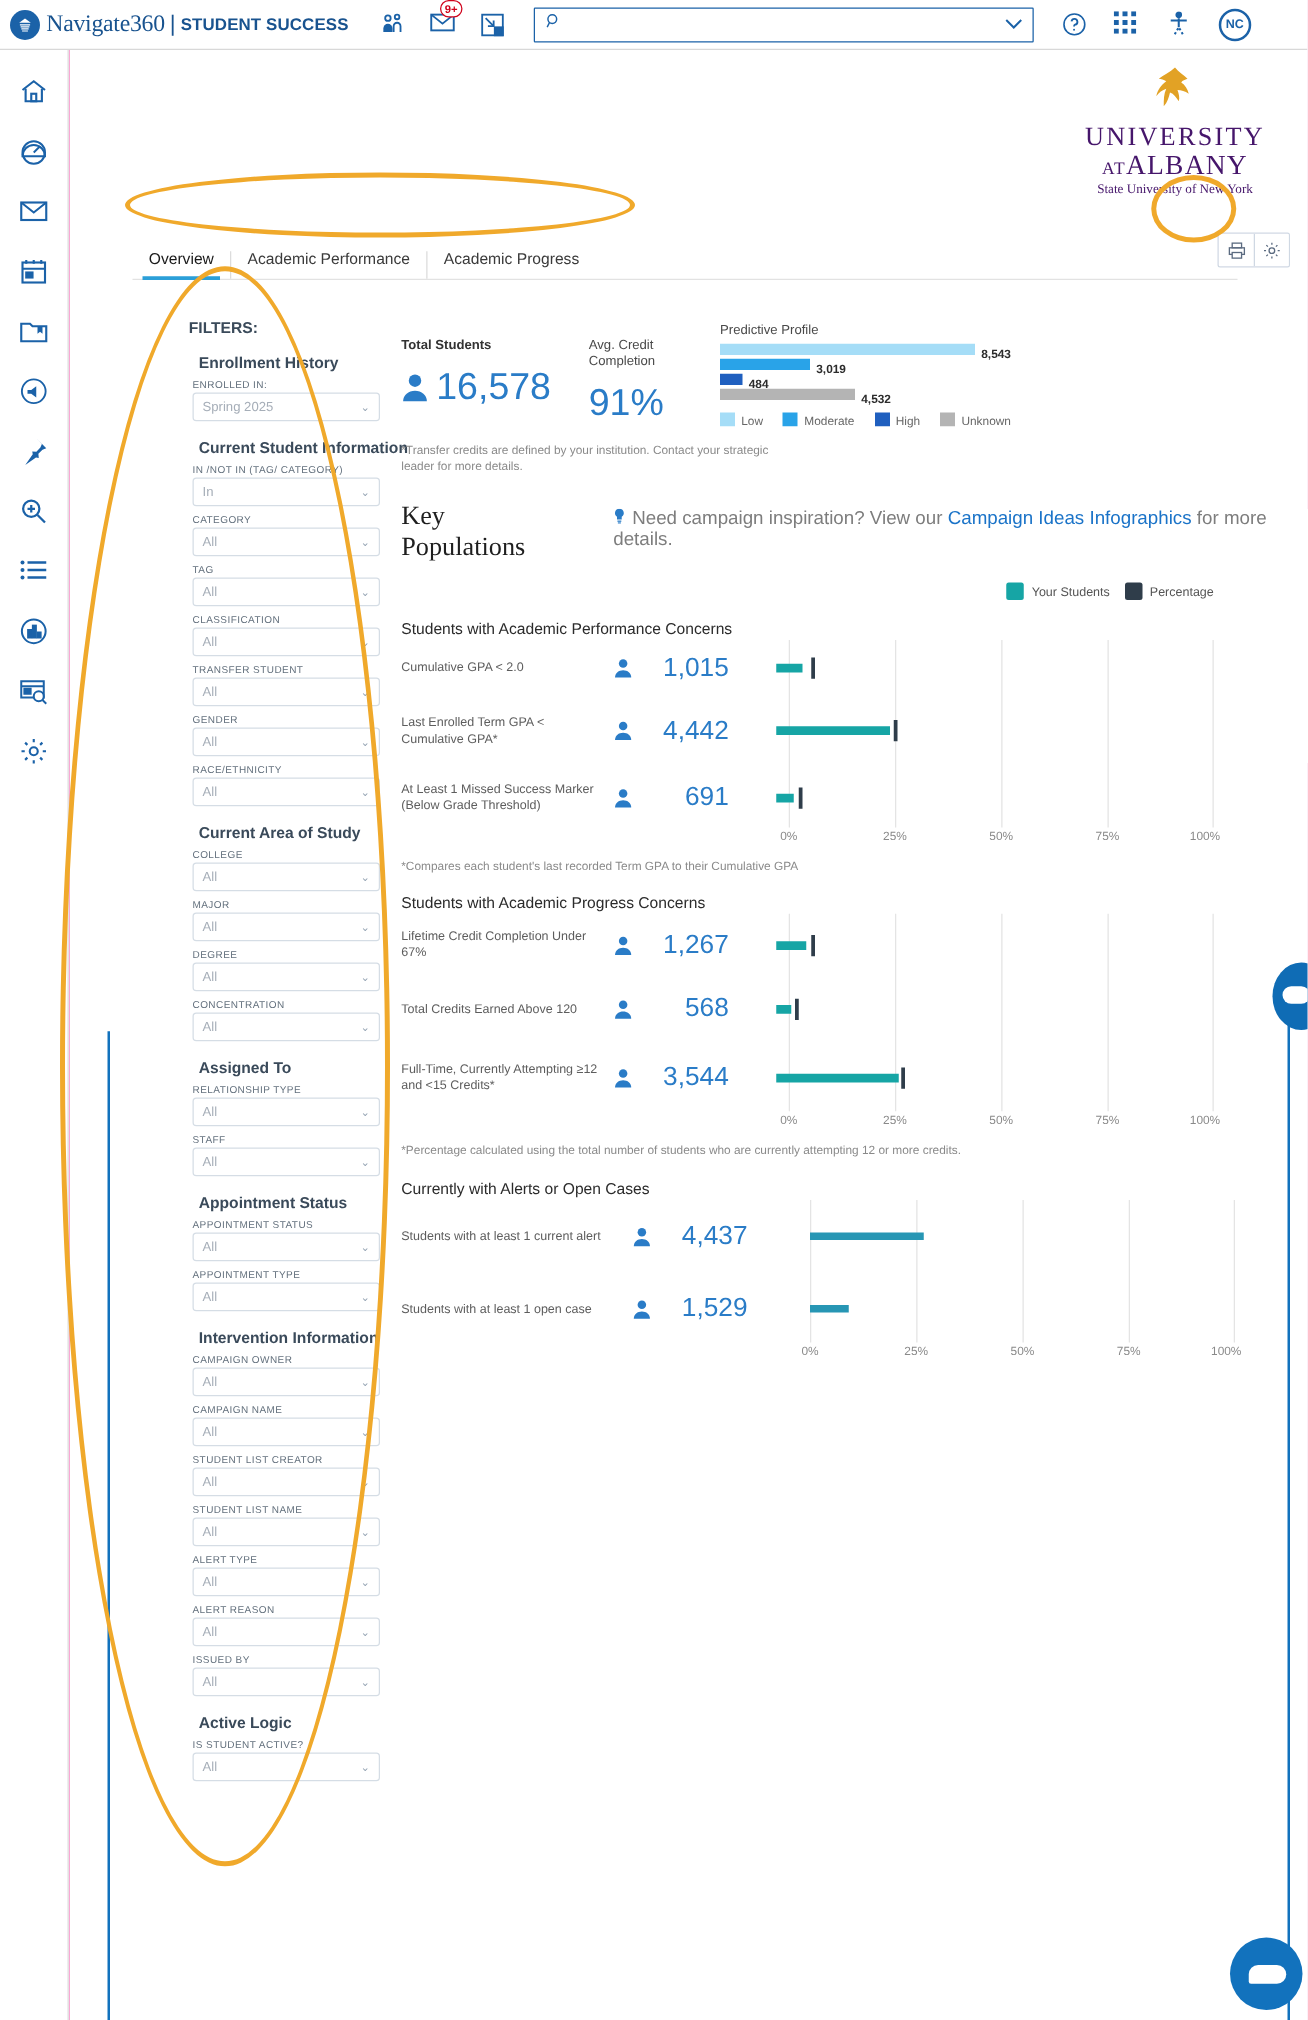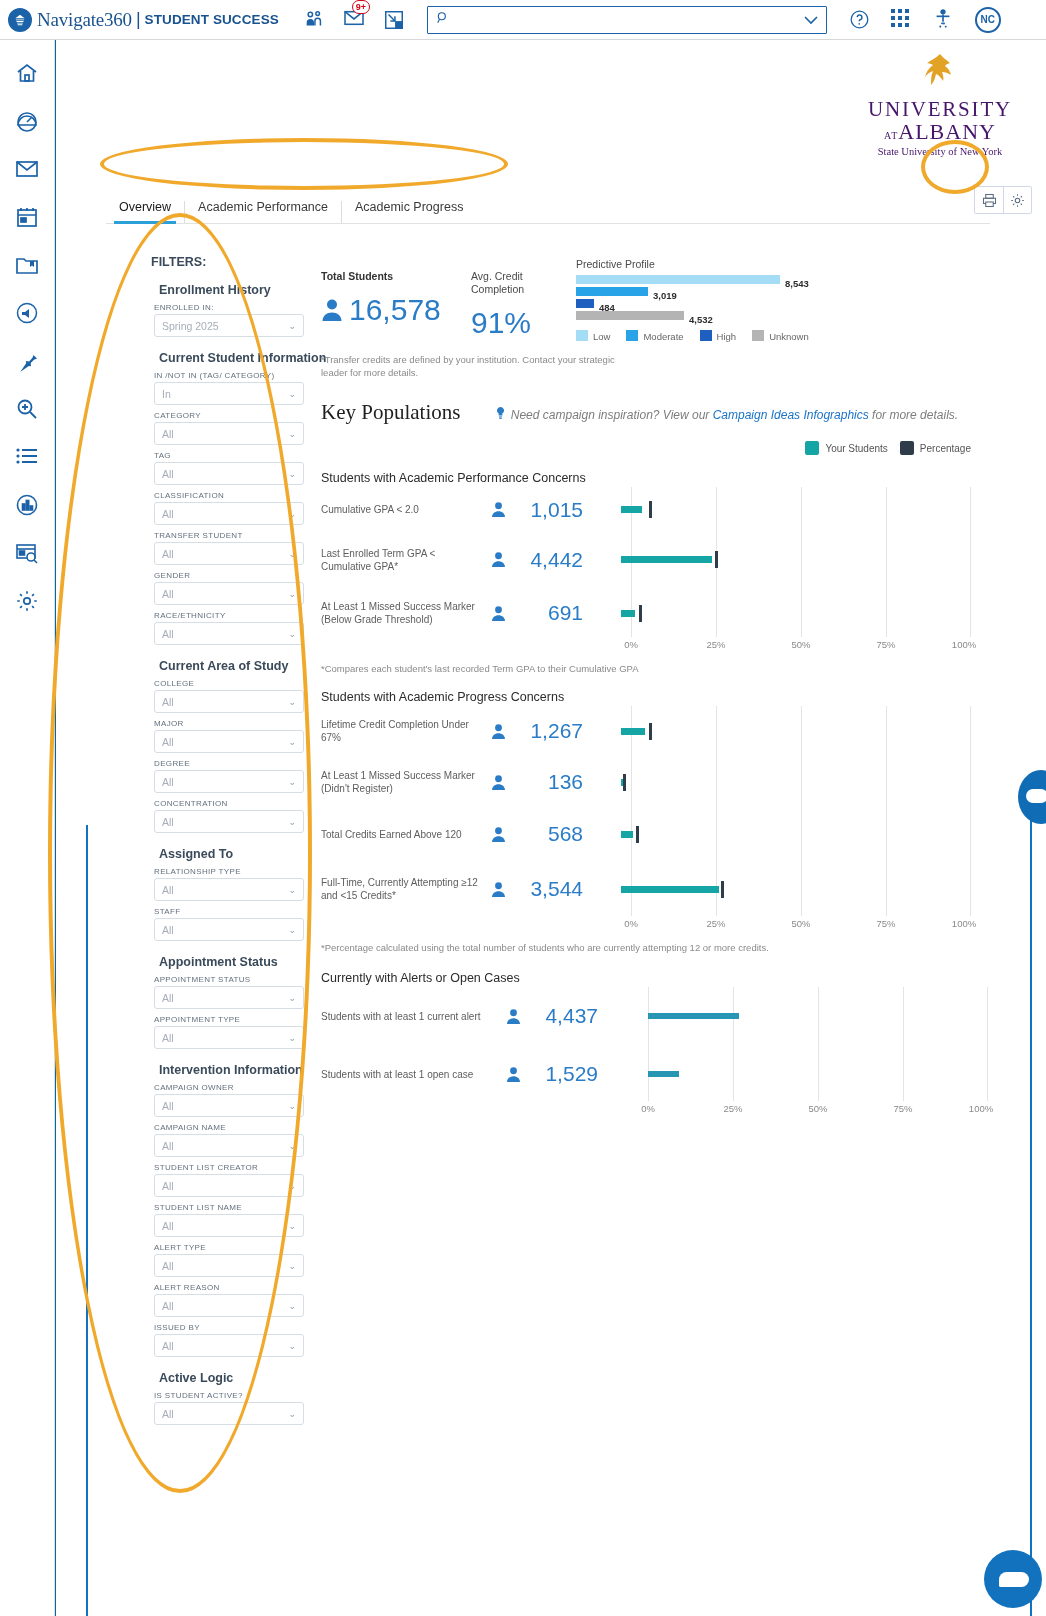--- a/index.html
+++ b/index.html
@@ -2,21 +2,21 @@
 <html><head>
 <meta charset="utf-8">
 <style>
   * { box-sizing: border-box; margin: 0; padding: 0; }
   html, body {
     width: 1046px; height: 1616px;
     font-family: "Liberation Sans", sans-serif;
     background: #ffffff;
     overflow: hidden;
   }
-  #page { position: relative; width: 1046px; height: 1616px; background:#0369a1; }
+  #page { position: relative; width: 1046px; height: 1616px; background:#f9a8d4; }
 
   
   #topbar {
     position:absolute; top:0; left:0; width:1046px; height:40px;
     background:#ffffff; border-bottom:1px solid #d8d8d8;
     display:flex; align-items:center; z-index:30;
   }
   .brand { display:flex; align-items:center; margin-left:8px; }
   .brand-logo {
     width:24px; height:24px; border-radius:50%; background:#1b62a8;
@@ -60,21 +60,21 @@
   .nav-ic { width:26px; height:26px; color:#1b62a8; cursor:pointer; display:flex; align-items:center; justify-content:center;}
 
   
   #content { position:absolute; top:40px; left:56px; width:990px; height:1576px; background:#fff; }
 
   
   #ualogo { position:absolute; top:12px; right:16px; width:180px; text-align:center; }
   .ua-mark { margin:0 auto 2px; width:44px; height:44px; }
   .ua-t1 { font-family:"Liberation Serif", serif; color:#46166b; font-size:21px; letter-spacing:1.8px; line-height:1.05;}
   .ua-t2 { font-family:"Liberation Serif", serif; color:#46166b; font-size:22px; letter-spacing:1px; line-height:1.1;}
-  .ua-t2 small { font-size:10px; }
+  .ua-t2 small { font-size:14px; }
   .ua-t3 { font-family:"Liberation Serif", serif; color:#46166b; font-size:10.5px; margin-top:2px;}
 
   
   #tabsrow {
     position:absolute; top:140px; left:50px; width:884px; height:44px;
     border-bottom:1px solid #e2e2e2; display:flex; align-items:flex-end;
   }
   .tab {
     font-size:12.5px; color:#3a3a3a; padding:0 13px 10px; cursor:pointer; position:relative;
     border-right:1px solid #dcdcdc; line-height:1;
@@ -121,21 +121,21 @@
   .pp-bar .v { font-size:9.5px; color:#2c2c2c; font-weight:bold; margin-left:5px; position:relative; top:-2px;}
   .pp-legend { display:flex; gap:16px; margin-top:10px; font-size:9.5px; color:#666; }
   .pp-legend span.sw { width:12px; height:11px; display:inline-block; margin-right:5px; vertical-align:-1px;}
 
   .note { font-size:9.5px; color:#8a8a8a; line-height:1.35; }
 
   
   #keypop { position:absolute; top:360px; left:265px; width:720px; }
   .kp-head { display:flex; align-items:baseline; }
   .kp-title { font-family:"Liberation Serif", serif; font-size:21px; color:#1f1f1f; }
-  .kp-inspo { font-size:12px; color:#7d7d7d; margin-left:36px;font-style:italic; }
+  .kp-inspo { font-size:15px; color:#7d7d7d; margin-left:36px; }
   .kp-inspo a { color:#1a73c8; text-decoration:none; }
   .bulb { color:#2a7cc7; margin-right:2px; }
   .kp-legend { display:flex; justify-content:flex-end; gap:12px; margin-top:16px; font-size:10px; color:#555; }
   .kp-legend .sw { width:14px; height:14px; display:inline-block; margin-right:6px; vertical-align:-3px; border-radius:2px;}
 
   .sec-title { font-size:12.5px; color:#2b2b2b; margin:16px 0 2px; }
   .chart-block { position:relative; }
   .grid-area { position:absolute; top:0; left:310px; width:340px; height:100%; }
   .gline { position:absolute; top:0; bottom:18px; width:1px; background:#e4e4e4; }
   .row { display:flex; align-items:center; position:relative; }
@@ -689,36 +689,20 @@
                 </svg>
               </span>
             <span class="n">1,267</span>
           </div>
           <div class="r-bar-area">
             <div class="bar" style="width:24px"></div>
             <div class="mark" style="left:28px"></div>
           </div>
         </div>
         <div class="row" style="height:52px">
-          <div class="r-label">At Least 1 Missed Success Marker (Didn't Register)</div>
-          <div class="r-num">
-            <span class="person-ic">
-                <svg width="15" height="17" viewBox="0 0 22 24" fill="#2a7cc7">
-                  <circle cx="11" cy="6.5" r="5"></circle>
-                  <path d="M1.5 23c0-5.2 4.3-8.5 9.5-8.5s9.5 3.3 9.5 8.5z"></path>
-                </svg>
-              </span>
-            <span class="n">136</span>
-          </div>
-          <div class="r-bar-area">
-            <div class="bar" style="width:3px"></div>
-            <div class="mark" style="left:2px"></div>
-          </div>
-        </div>
-        <div class="row" style="height:52px">
           <div class="r-label">Total Credits Earned Above 120</div>
           <div class="r-num">
             <span class="person-ic">
                 <svg width="15" height="17" viewBox="0 0 22 24" fill="#2a7cc7">
                   <circle cx="11" cy="6.5" r="5"></circle>
                   <path d="M1.5 23c0-5.2 4.3-8.5 9.5-8.5s9.5 3.3 9.5 8.5z"></path>
                 </svg>
               </span>
             <span class="n">568</span>
           </div>

